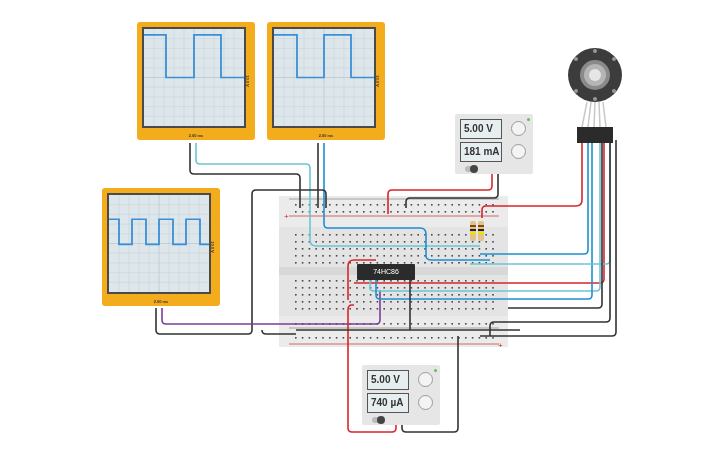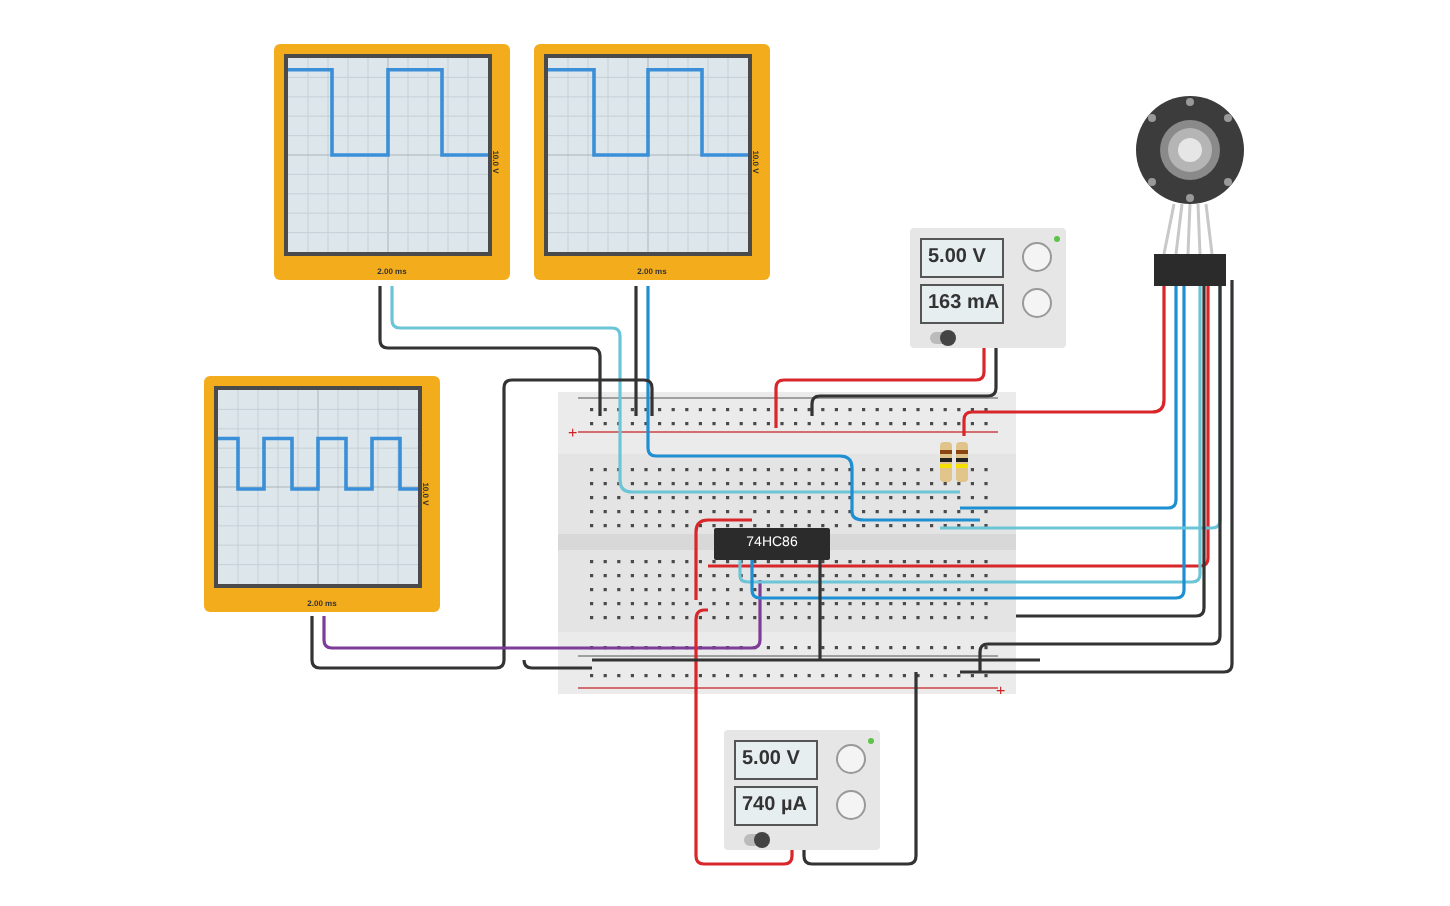--- a/index.html
+++ b/index.html
@@ -591,21 +591,21 @@
     <rect x="1" y="13" width="6" height="2" fill="#f5e100"></rect>
       <rect x="9" y="13" width="6" height="2" fill="#f5e100"></rect>
   </svg>
 
   <div class="chip" style="left:357px;top:264px;width:58px;height:16px;line-height:16px;">
     <span>74HC86</span>
   </div>
 
   <div class="psu" style="left:455px;top:114px;width:78px;height:60px;">
     <div class="disp" style="top:5px;">5.00 V</div>
-    <div class="disp" style="top:28px;">163 mA</div>
+    <div class="disp" style="top:28px;">181 mA</div>
     <div class="knob" style="left:56px;top:7px;"></div>
     <div class="knob" style="left:56px;top:30px;"></div>
     <div class="led" style="left:72px;top:4px;"></div>
     <div class="switch" style="top:52px;"></div>
   </div>
 
   <div class="psu" style="left:362px;top:365px;width:78px;height:60px;">
     <div class="disp" style="top:5px;">5.00 V</div>
     <div class="disp" style="top:28px;">740 µA</div>
     <div class="knob" style="left:56px;top:7px;"></div>

